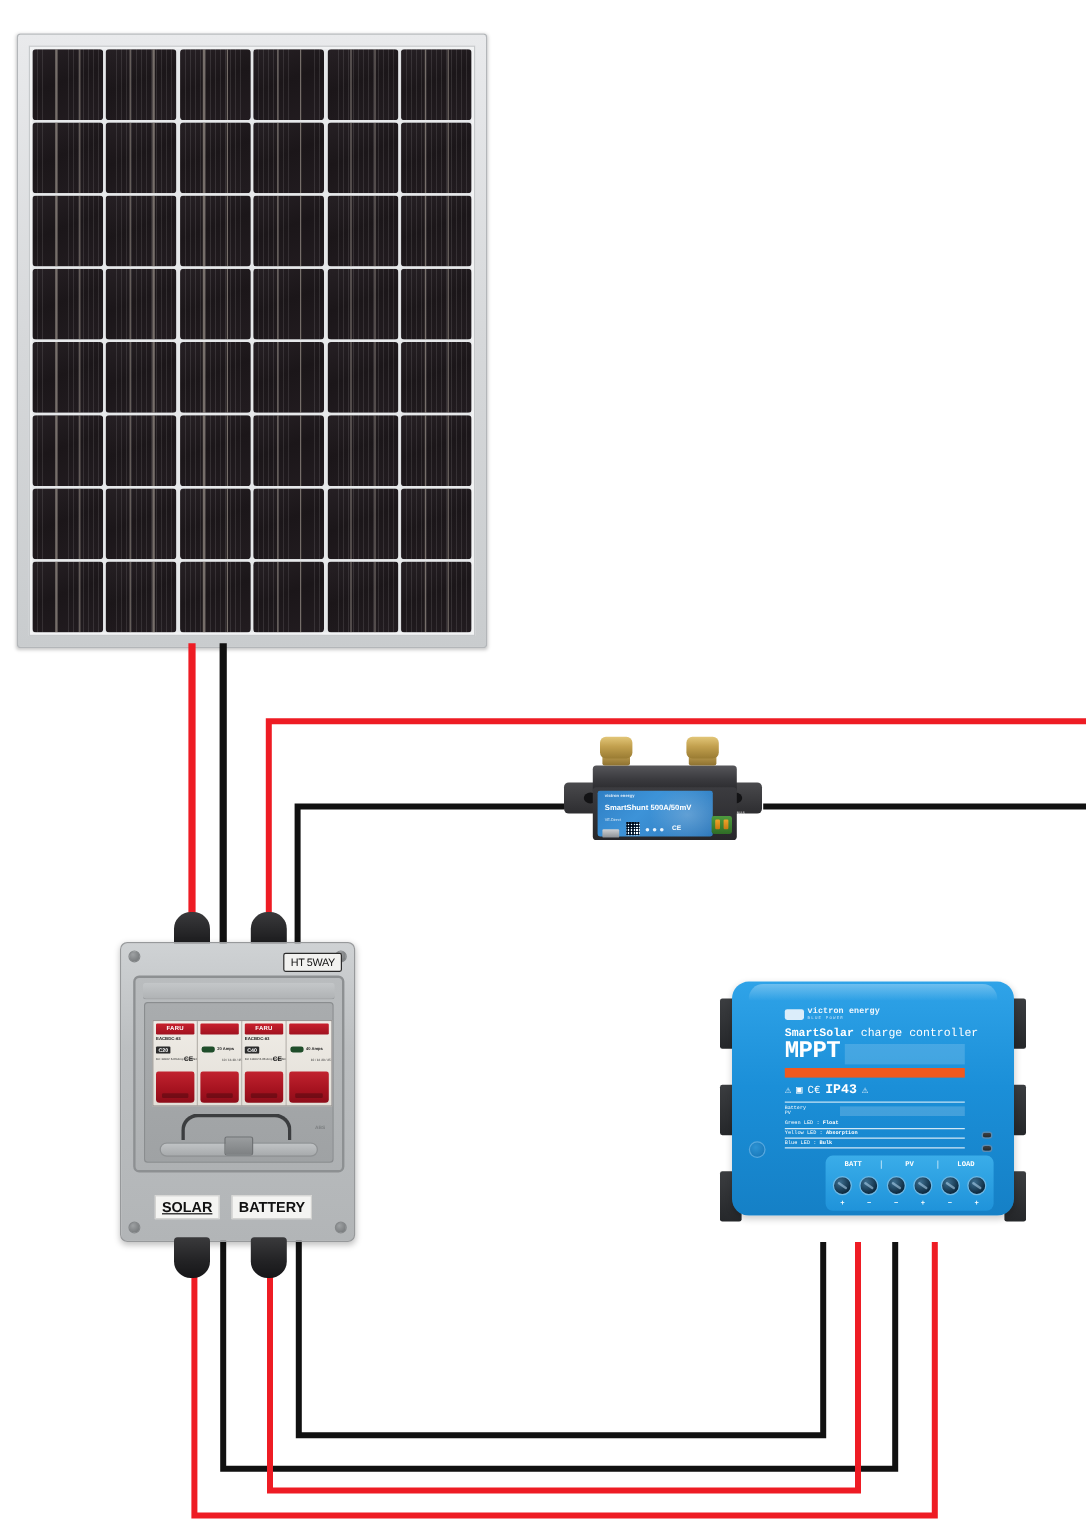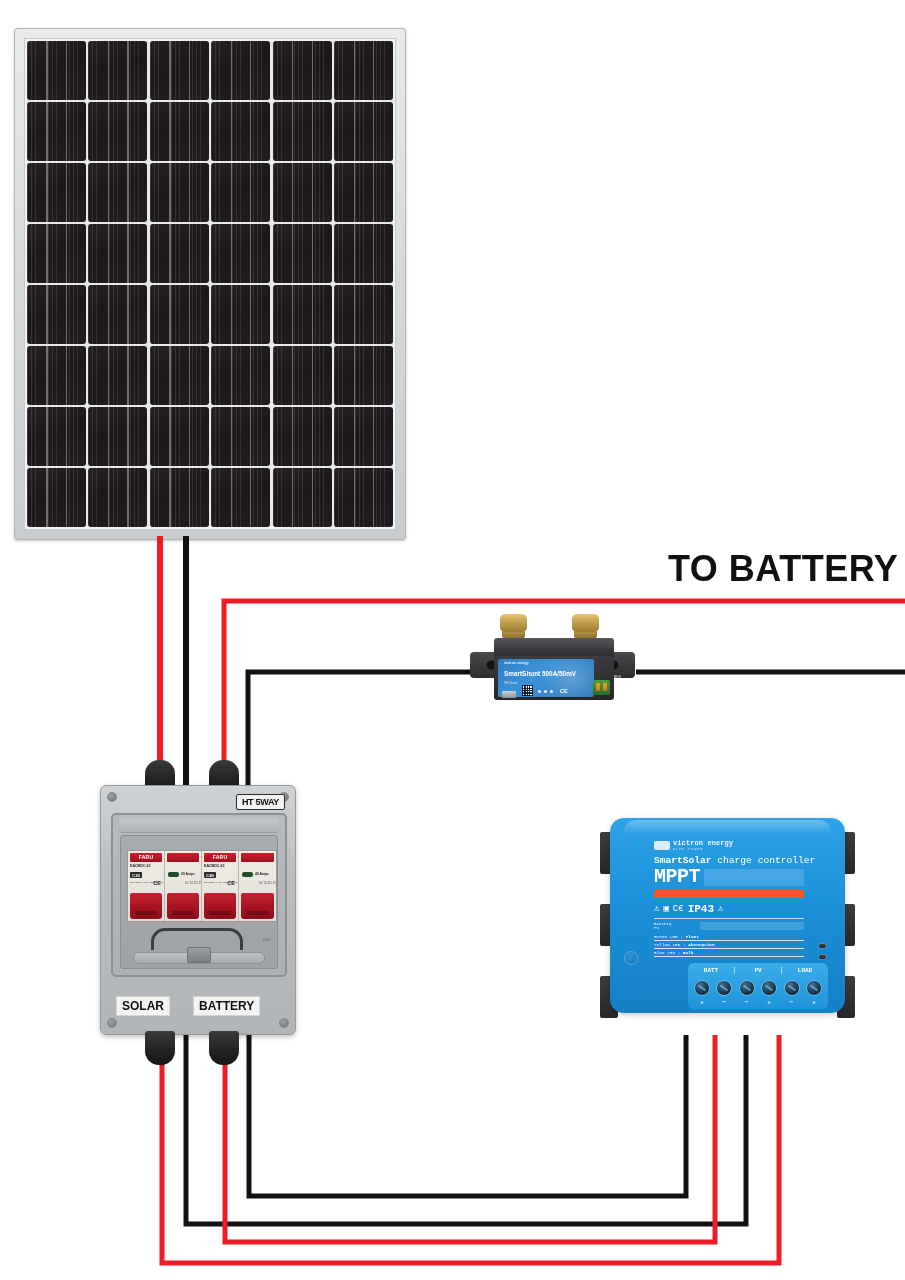--- a/index.html
+++ b/index.html
@@ -239,21 +239,21 @@
   .cb-screw.bl { left: 6px;  bottom: 6px; }
   .cb-screw.br { right: 6px; bottom: 6px; }
   #cb-ht-label {
     position: absolute;
     right: 10px; top: 8px;
     padding: 2px 5px;
     background: #f2f2f0;
     border: 1.5px solid #2c2c2c;
     border-radius: 2px;
     font-size: 9px;
-    font-weight: bold;
+    font-weight: normal;
     color: #111;
     letter-spacing: -0.3px;
     white-space: nowrap;
   }
   #cb-window {
     position: absolute;
     left: 10px; top: 27px;
     width: 176px; height: 164px;
     background: linear-gradient(180deg,#b9bcbe 0%, #aeb1b3 100%);
     border: 2px solid #8d9092;
@@ -391,21 +391,21 @@
     position: absolute;
     bottom: 18px;
     padding: 2px 5px;
     background: #f4f4f2;
     border: 1px solid #d3d3d1;
     font-size: 12px;
     font-weight: bold;
     color: #111111;
     white-space: nowrap;
   }
-  #cb-tag-solar   { left: 15px; }
+  #cb-tag-solar   { left: 28px; text-decoration: underline; }
   #cb-tag-battery { left: 92px; }
 
   .gland {
     position: absolute;
     width: 30px; height: 34px;
     background: linear-gradient(180deg,#3a3a3c 0%, #222224 60%, #161618 100%);
     border-radius: 14px 14px 3px 3px;
   }
   .gland.bottom { border-radius: 3px 3px 14px 14px; }
 
@@ -462,21 +462,21 @@
   }
   #mppt-brand-sub {
     font-size: 3.4px; color: #cfe6f8; letter-spacing: 1px;
   }
   #mppt-product {
     font-size: 9.6px; color: #ffffff; margin-bottom: 1px;
     white-space: nowrap;
   }
   #mppt-product b { font-weight: bold; }
   #mppt-mppt-row {
-    display: flex; align-items: center;
+    display: flex; align-items: flex-end;
   }
   #mppt-mppt {
     font-size: 20px; font-weight: bold; color: #ffffff;
     line-height: 1; letter-spacing: -0.5px;
   }
   #mppt-mppt-blank {
     flex: 1;
     height: 17px;
     background: rgba(255,255,255,0.16);
     margin-left: 4px;
@@ -653,21 +653,20 @@
       <path d="M 779 1035 L 779 1263 L 162 1263 L 162 1030" stroke="#ee1c24" stroke-width="5"></path>
 
       <path d="M 746 1035 L 746 1224 L 186 1224 L 186 1030" stroke="#111111" stroke-width="5"></path>
 
       <path d="M 715 1035 L 715 1242 L 225 1242 L 225 1030" stroke="#ee1c24" stroke-width="5"></path>
 
       <path d="M 686 1035 L 686 1196 L 249 1196 L 249 1030" stroke="#111111" stroke-width="5"></path>
     </g>
   </svg>
 
-  <div id="to-battery-label">TO BATTERY</div>
 
   <div id="smart-shunt">
     <div class="shunt-wing left">
       <div class="shunt-wing-hole"></div>
     </div>
     <div class="shunt-wing right">
       <div class="shunt-wing-hole"></div>
     </div>
     <div id="shunt-bar">
       <div class="shunt-term-text t1">LOAD / CHARGER</div>

